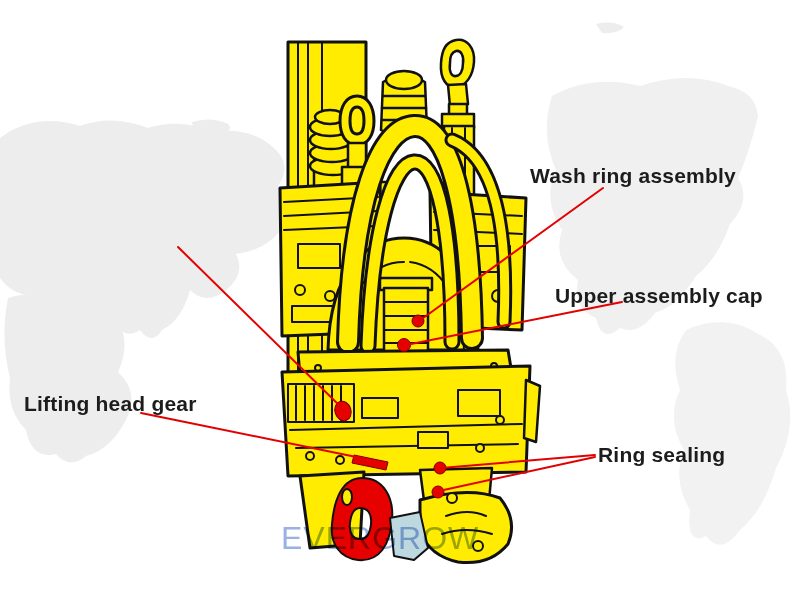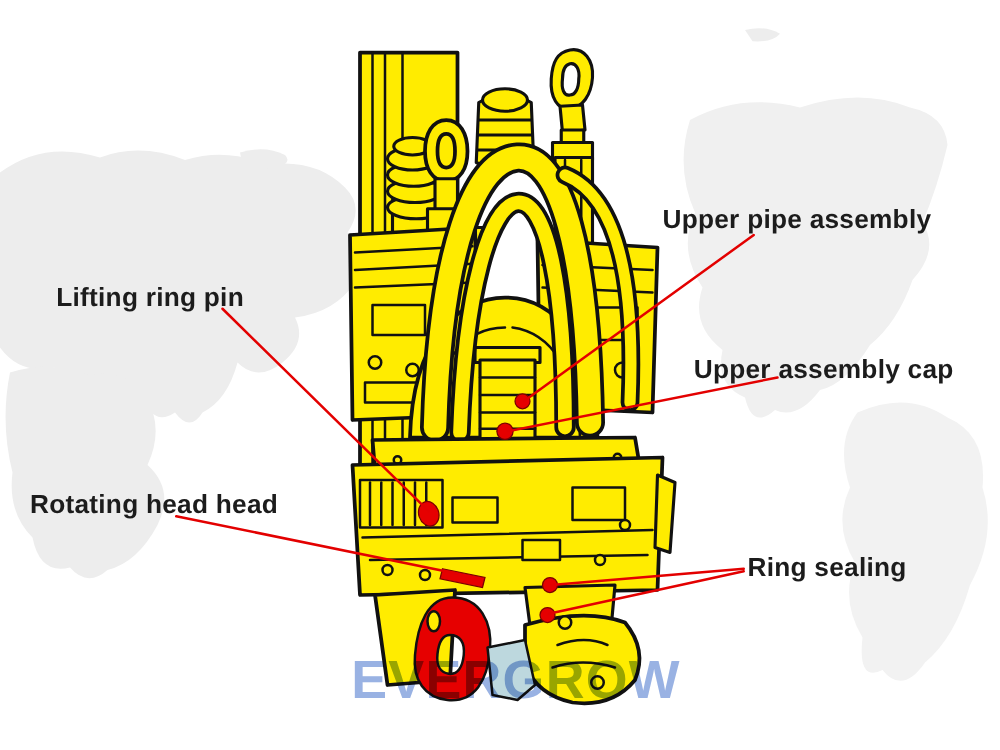--- a/index.html
+++ b/index.html
@@ -15,22 +15,22 @@
     font-weight:bold;
     font-size:21px;
     letter-spacing:.2px;
     color:#1c1c1c;
     white-space:nowrap;
     user-select:none;
   }
   .watermark{
     position:absolute;
     left:281px;top:520px;
-    font-weight:bold;
-    font-size:43px;
+    font-weight:normal;
+    font-size:32px;
     letter-spacing:1px;
     color:rgba(148,174,226,0.95);
     mix-blend-mode:multiply;
     white-space:nowrap;
     user-select:none;
   }
 </style>
 </head>
 <body>
 
@@ -201,25 +201,24 @@
   <g stroke="#e30000" stroke-width="2" stroke-linecap="round">
     <line x1="178" y1="247" x2="343" y2="409"></line>
     <line x1="141" y1="413" x2="366" y2="459"></line>
     <line x1="603" y1="188" x2="419" y2="321"></line>
     <line x1="622" y1="302" x2="406" y2="345"></line>
     <line x1="595" y1="455" x2="441" y2="468"></line>
     <line x1="595" y1="457" x2="439" y2="491"></line>
   </g>
 </svg>
 
-  <div class="callout" style="left:45px;top:227px">Lifting ring pin</div>
-
-  <div class="callout" style="left:530px;top:164px">Upper pipe assembly</div>
+
+  <div class="callout" style="left:530px;top:164px">Wash ring assembly</div>
 
   <div class="callout" style="left:555px;top:284px">Upper assembly cap</div>
 
-  <div class="callout" style="left:24px;top:392px">Rotating head head</div>
+  <div class="callout" style="left:24px;top:392px">Lifting head gear</div>
 
   <div class="callout" style="left:598px;top:443px">Ring sealing</div>
 
   <div class="watermark">EVERGROW</div>
 
 </div>
 
 </body></html>

